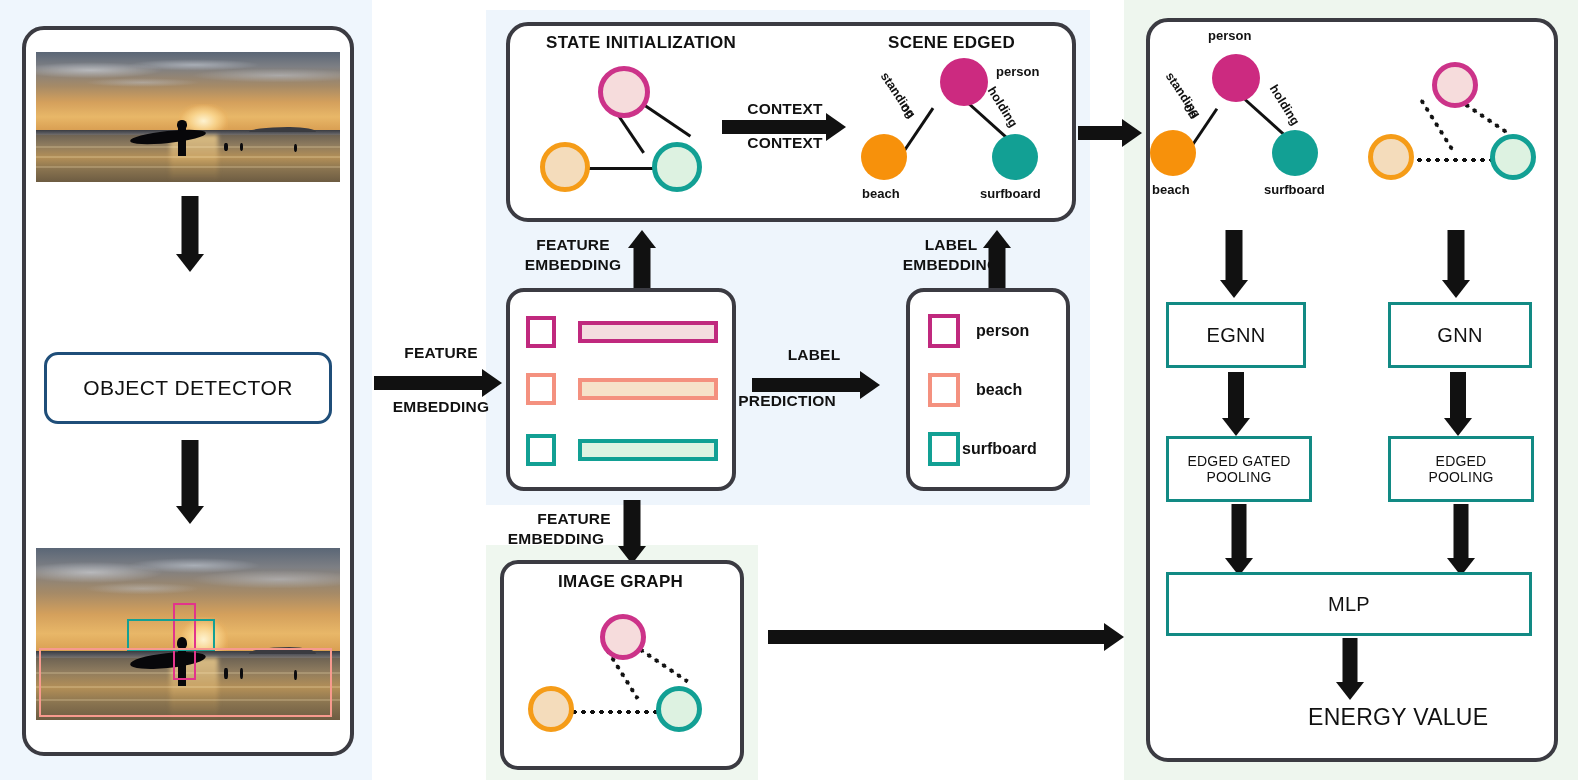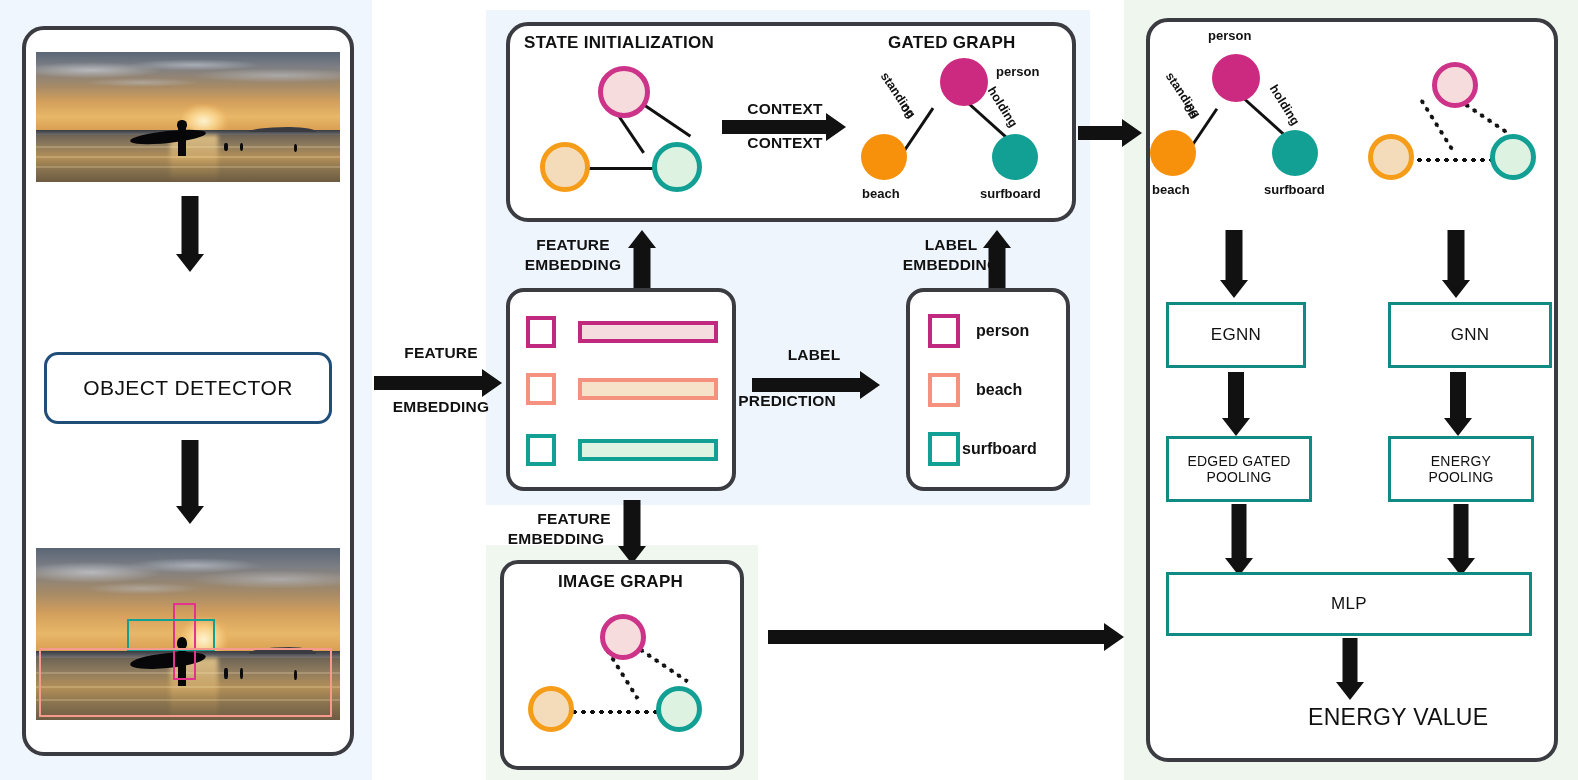--- a/index.html
+++ b/index.html
@@ -121,21 +121,21 @@
   .fe-sq{position:absolute;width:30px;height:32px;box-sizing:border-box;background:#fff;border-width:4px;border-style:solid;}
   .fe-bar{position:absolute;height:22px;box-sizing:border-box;border-width:4px;border-style:solid;}
   .lb-sq{position:absolute;width:32px;height:34px;box-sizing:border-box;background:#fff;border-width:4px;border-style:solid;}
   .lb-txt{position:absolute;font-size:16px;font-weight:bold;color:#111;}
 
   
   .tealbox{
     position:absolute;box-sizing:border-box;background:#fff;border:3px solid #128a84;
     display:flex;align-items:center;justify-content:center;text-align:center;color:#111;line-height:1.15;
   }
-  .t-big{font-size:17px;letter-spacing:.3px;}
+  .t-big{font-size:20px;letter-spacing:.3px;}
   .t-small{font-size:14px;letter-spacing:.2px;}
   #energy-value{position:absolute;font-size:23px;color:#111;letter-spacing:.3px;}
 </style>
 </head>
 <body>
 
 <div class="abs" id="bg-left"></div>
 <div class="abs" id="bg-mid-top"></div>
 <div class="abs" id="bg-mid-bot"></div>
 <div class="abs" id="bg-right"></div>
@@ -200,22 +200,22 @@
 
 <div class="arrow-label" style="left:374px;top:344px;width:134px;">FEATURE</div>
 <div class="arrow-right" style="left:374px;top:368px;width:128px;height:30px;">
   <div class="shaft" style="width:110px;height:14px;"></div>
   <div class="head"></div>
 </div>
 <div class="arrow-label" style="left:370px;top:398px;width:142px;">EMBEDDING</div>
 
 <div class="panel abs" id="panel-topmid"></div>
 
-<div class="box-title" style="left:524px;top:33px;text-align:center;">STATE INITIALIZATION</div>
-<div class="box-title" style="left:888px;top:33px;">GATED GRAPH</div>
+<div class="box-title" style="left:546px;top:33px;text-align:center;">STATE INITIALIZATION</div>
+<div class="box-title" style="left:888px;top:33px;">SCENE EDGED</div>
 
 <div class="edge" style="left:609px;top:100px;width:62px;transform:rotate(56deg);"></div>
 <div class="edge" style="left:639px;top:100px;width:62px;transform:rotate(34deg);"></div>
 <div class="edge" style="left:574px;top:167px;width:96px;"></div>
 
 <div class="node" style="left:598px;top:66px;width:52px;height:52px;background:#f6dcdc;border:5px solid #cc3389;"></div>
 <div class="node" style="left:540px;top:142px;width:50px;height:50px;background:#f4dcbb;border:5px solid #f59c18;"></div>
 <div class="node" style="left:652px;top:142px;width:50px;height:50px;background:#ddf2e1;border:5px solid #12a094;"></div>
 
 <div class="arrow-label" style="left:718px;top:100px;width:134px;">CONTEXT</div>
@@ -331,39 +331,39 @@
   <div class="head" style="top:50px;"></div>
 </div>
 <div class="arrow-down" style="left:1434px;top:230px;width:44px;height:68px;">
   <div class="shaft" style="top:0;width:17px;height:50px;"></div>
   <div class="head" style="top:50px;"></div>
 </div>
 
 <div class="tealbox t-big" style="left:1166px;top:302px;width:140px;height:66px;">
   <span>EGNN</span>
 </div>
-<div class="tealbox t-big" style="left:1388px;top:302px;width:164px;height:66px;">
+<div class="tealbox t-big" style="left:1388px;top:302px;width:144px;height:66px;">
   <span>GNN</span>
 </div>
 
 <div class="arrow-down" style="left:1214px;top:372px;width:44px;height:64px;">
   <div class="shaft" style="top:0;width:16px;height:46px;"></div>
   <div class="head" style="top:46px;"></div>
 </div>
 <div class="arrow-down" style="left:1436px;top:372px;width:44px;height:64px;">
   <div class="shaft" style="top:0;width:16px;height:46px;"></div>
   <div class="head" style="top:46px;"></div>
 </div>
 
 <div class="tealbox t-small" style="left:1166px;top:436px;width:146px;height:66px;flex-direction:column;">
   <span>EDGED GATED</span>
   <span>POOLING</span>
 </div>
 <div class="tealbox t-small" style="left:1388px;top:436px;width:146px;height:66px;flex-direction:column;">
-  <span>ENERGY</span>
+  <span>EDGED</span>
   <span>POOLING</span>
 </div>
 
 <div class="arrow-down" style="left:1217px;top:504px;width:44px;height:72px;">
   <div class="shaft" style="top:0;width:15px;height:54px;"></div>
   <div class="head" style="top:54px;"></div>
 </div>
 <div class="arrow-down" style="left:1439px;top:504px;width:44px;height:72px;">
   <div class="shaft" style="top:0;width:15px;height:54px;"></div>
   <div class="head" style="top:54px;"></div>

